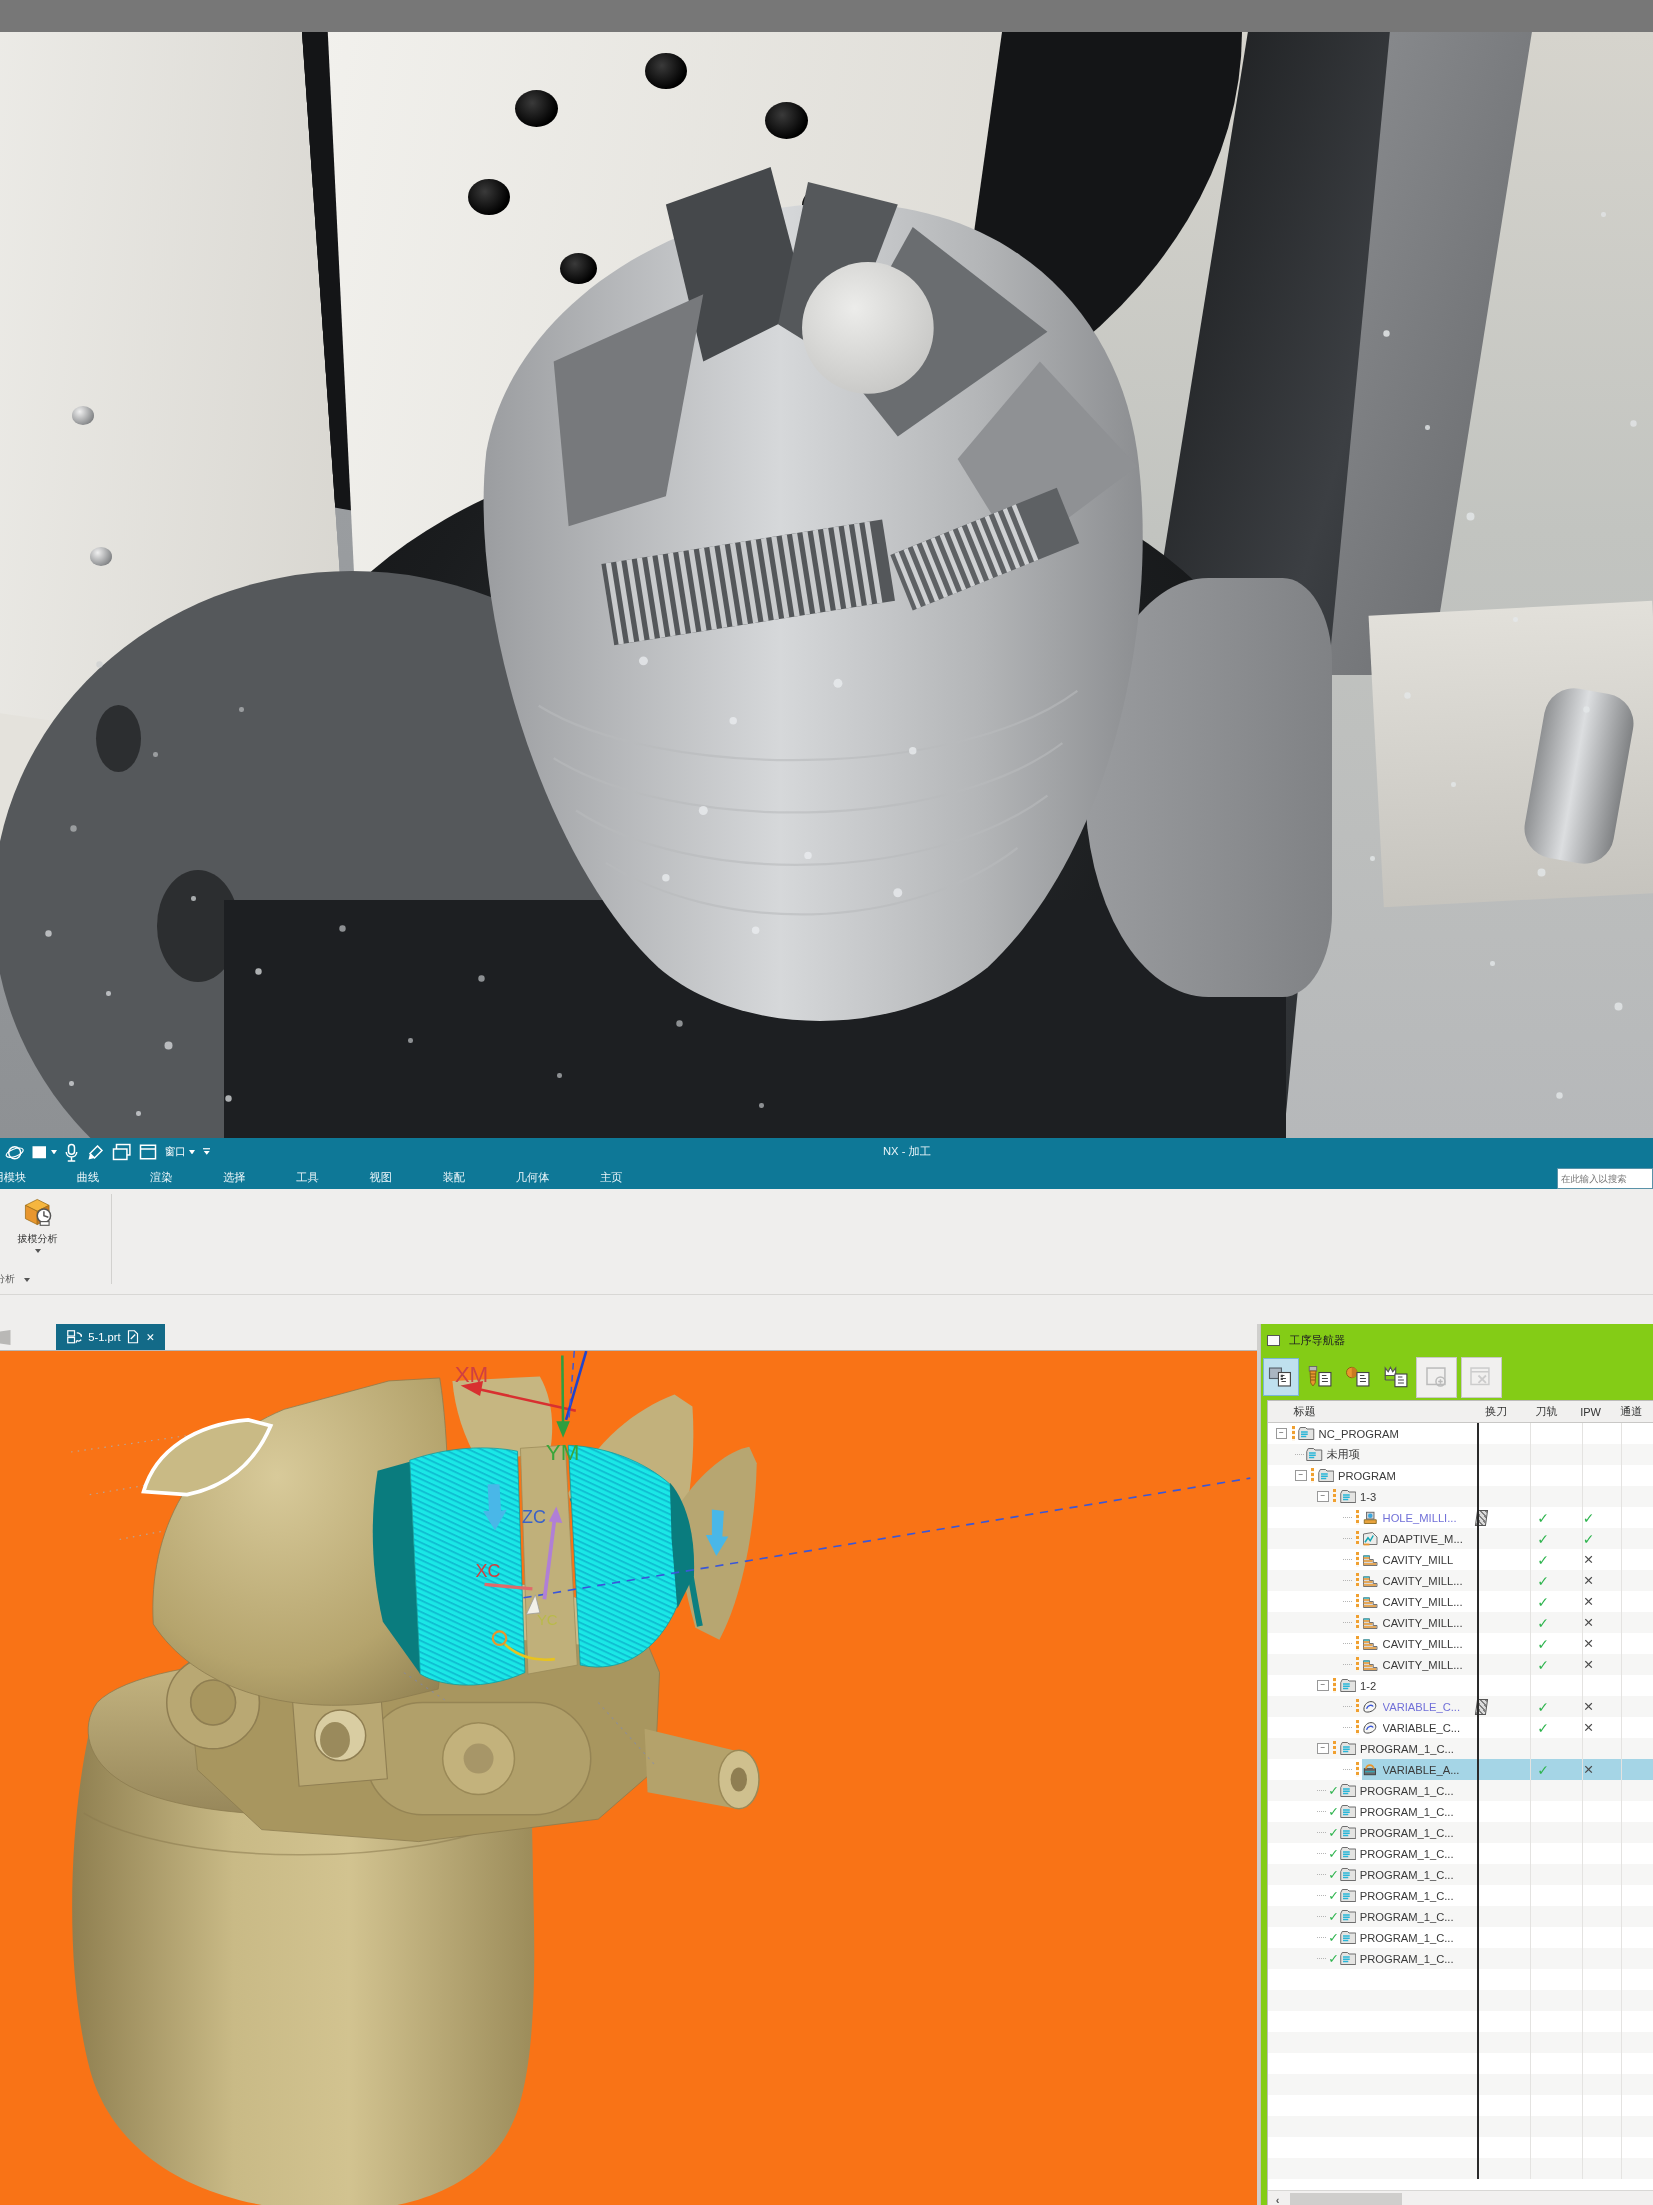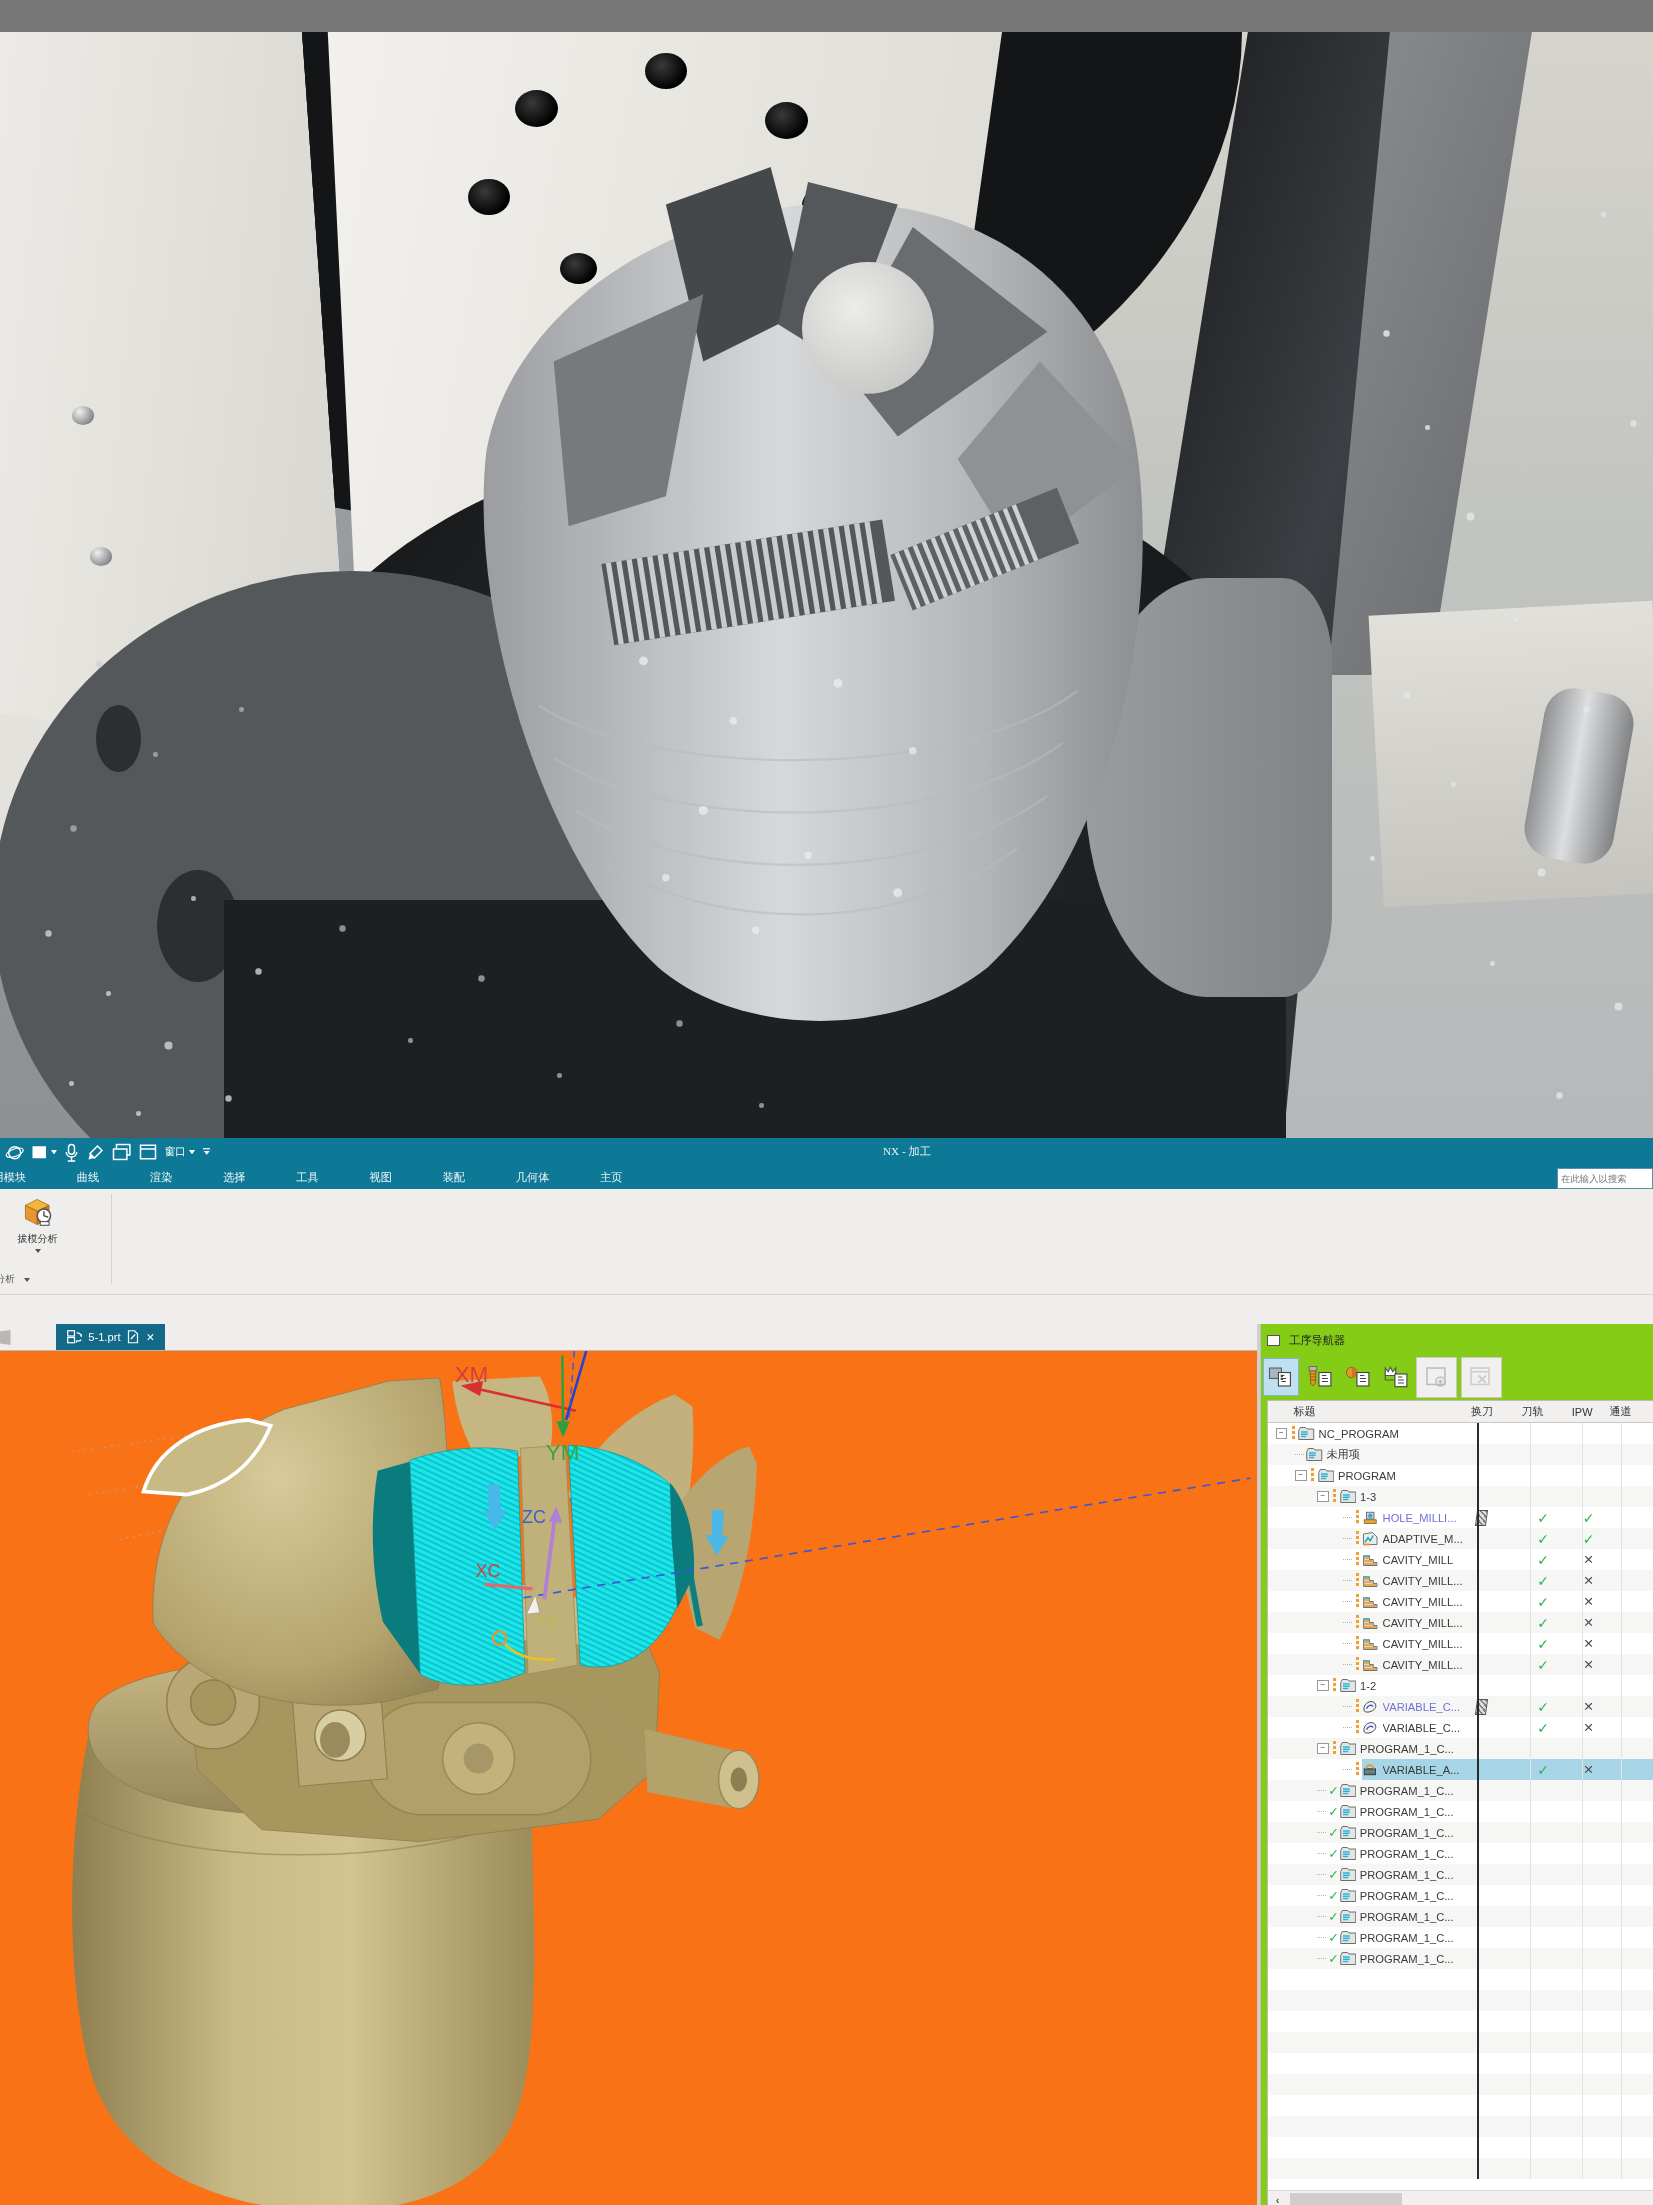--- a/index.html
+++ b/index.html
@@ -48,21 +48,21 @@
      479px 944px 0 0.7px rgba(190,193,195,.7),557px 1041px 0 0 rgba(190,193,195,.7),
      677px 989px 0 0.7px rgba(190,193,195,.7),759px 1071px 0 0 rgba(190,193,195,.7),
      97px 630px 0 0.7px rgba(200,203,205,.6),153px 720px 0 0 rgba(200,203,205,.6),
      71px 794px 0 0.7px rgba(200,203,205,.6),239px 675px 0 0 rgba(200,203,205,.6);}
 
   
   .titlebar{left:0;top:1106px;width:1654px;height:28px;background:#0e7897;color:#fff;}
   .menubar{left:0;top:1134px;width:1654px;height:23px;background:#0e7897;color:#eef7fa;}
   .qat{position:absolute;left:4.5px;top:3px;display:flex;align-items:center;gap:7.5px;height:22.4px;}
   .qat svg{display:block;}
-  .win-title{position:absolute;left:883px;top:6px;font-size:11.2px;color:#e8f4f8;font-family:Liberation Serif, serif;}
+  .win-title{position:absolute;left:883px;top:6px;font-size:11.2px;color:#e8f4f8;}
   .menu-items{position:absolute;left:-7.5px;top:0;height:23px;display:flex;align-items:center;}
   .menu-item{font-size:11.2px;padding:0 25.4px 0 25.4px;white-space:nowrap;cursor:default;}
   .menu-item:first-child{padding-left:0;}
   .searchbox{position:absolute;left:1557px;top:1136px;width:94px;height:18.7px;background:#fff;
              border:0.7px solid #5a92a8;display:flex;align-items:center;}
   .searchbox input{border:0;outline:0;width:100%;font-size:9.4px;color:#555;padding:0 3px;background:transparent;
                    font-family:"Liberation Sans",sans-serif;}
 
   
   .ribbon{left:0;top:1157px;width:1654px;height:105px;background:#efeeed;border-bottom:0.7px solid #d8d7d5;}
@@ -91,21 +91,21 @@
   
   .navpanel{left:1260px;top:1292px;width:393px;height:892px;background:#84cc16;border-left:0.7px solid #c4c3c1;}
   .nav-title{position:absolute;left:6px;top:9px;display:flex;align-items:center;gap:9px;font-size:11.2px;color:#222;}
   .dockicon{width:11.2px;height:9.7px;border:1.2px solid #555;background:#fafafa;}
   .nav-tools{position:absolute;left:2.2px;top:33px;height:40px;display:flex;align-items:center;gap:3.7px;}
   .ntool{width:34px;height:36px;display:flex;align-items:center;justify-content:center;}
   .ntool.sel{background:#bfe0ee;border:0.7px solid #7ab6d4;}
   .ntool.dis{border:0.7px solid #c9c8c6;background:#f1f0ef;}
   .navtable{position:absolute;left:6px;top:76px;width:385px;height:809px;background:#fff;border:0.7px solid #bdbcba;overflow:hidden;}
   .nt-header{display:flex;height:21px;background:#f1f0ef;border-bottom:0.7px solid #c9c8c6;align-items:center;font-size:11px;color:#333;}
-  .nt-header .hc{text-align:left;white-space:nowrap;}
+  .nt-header .hc{text-align:center;white-space:nowrap;}
   .hc.c-title{width:209px;text-align:left;padding-left:25.4px;box-sizing:border-box;}
   .hc.c-tool{width:52px;}.hc.c-path{width:52px;}.hc.c-ipw{width:39px;}.hc.c-ch{width:45px;}
   .rows{position:relative;}
   .vline{position:absolute;top:0;width:0.7px;background:#e4e3e1;height:100%;}
   .vline.black{width:1.5px;background:#2a2a2a;}
   .row{display:flex;height:21px;align-items:center;font-size:11.2px;color:#3a3a3a;}
   .row.odd{background:#f6f6f5;}
   .tcell{width:209px;display:flex;align-items:center;height:100%;overflow:hidden;box-sizing:border-box;}
   .ind{flex:none;}
   .exp{flex:none;width:9.7px;height:9.7px;border:0.7px solid #999;background:#fff;font-size:8.2px;line-height:8.2px;

